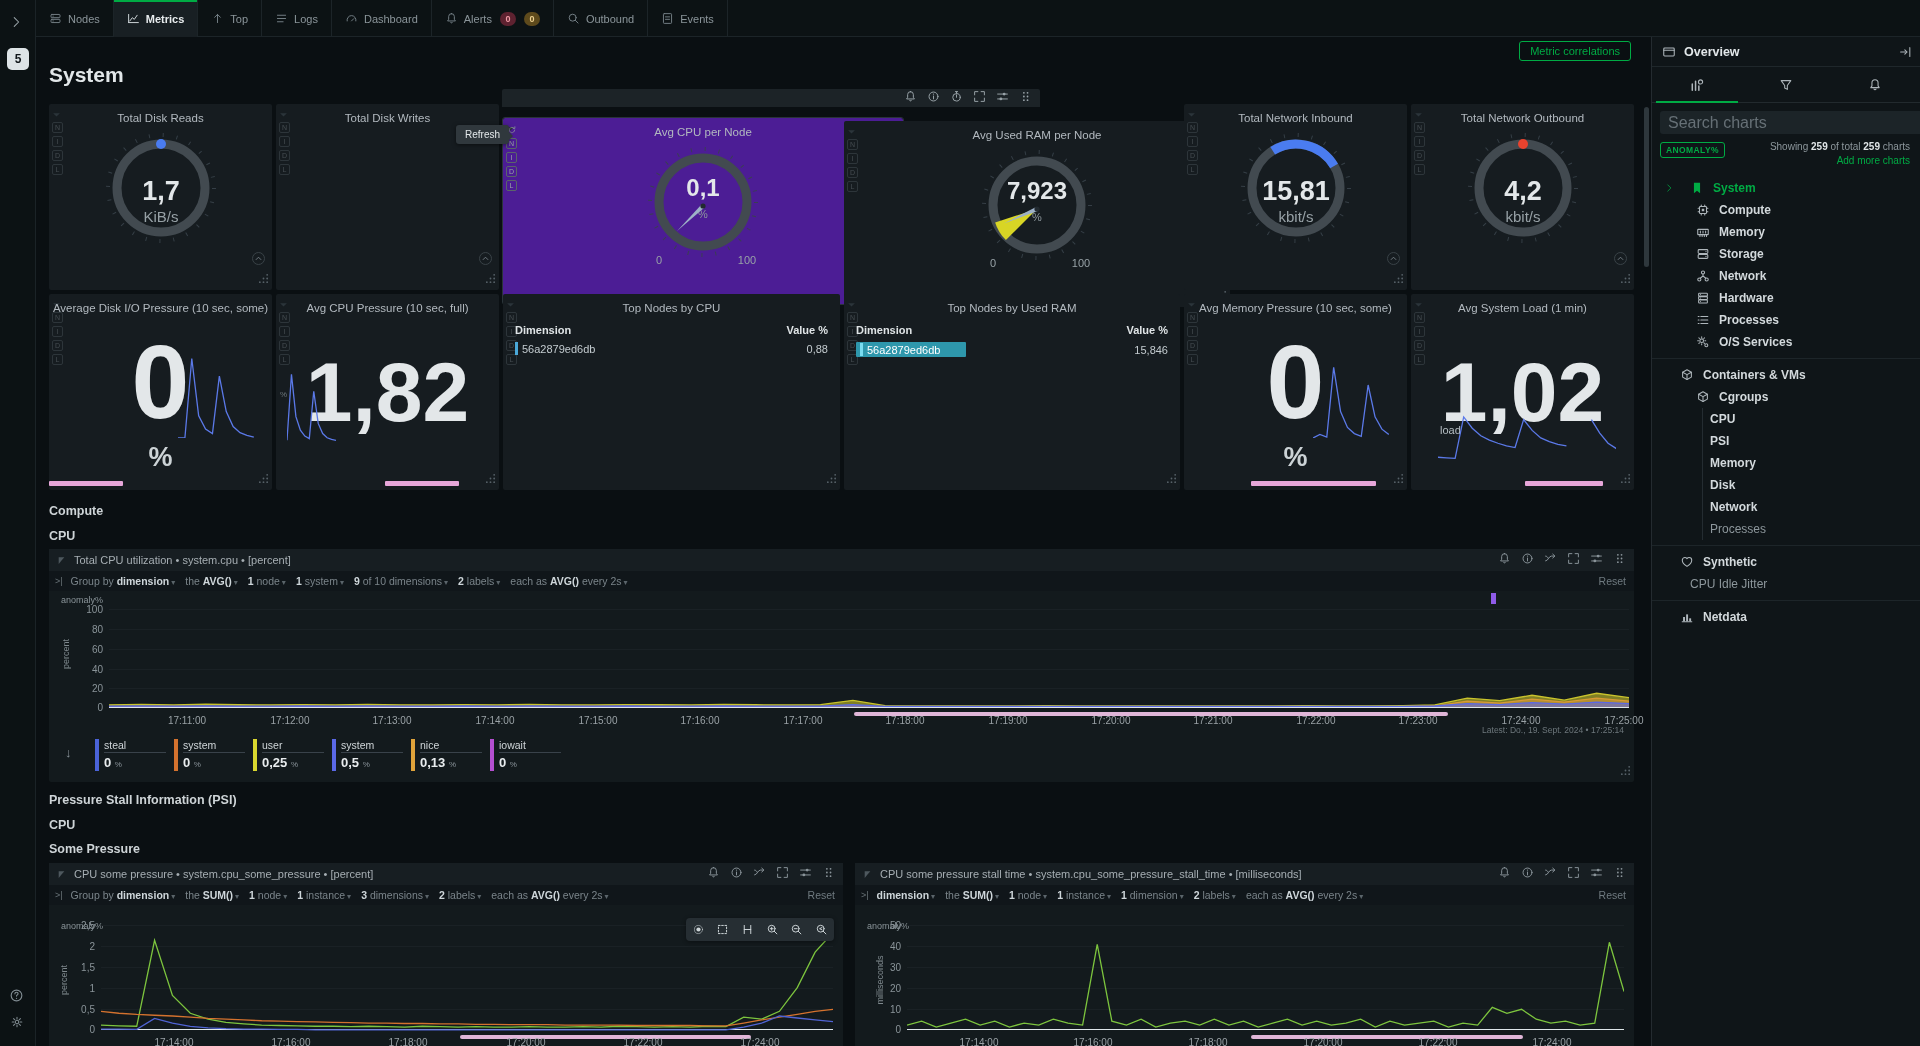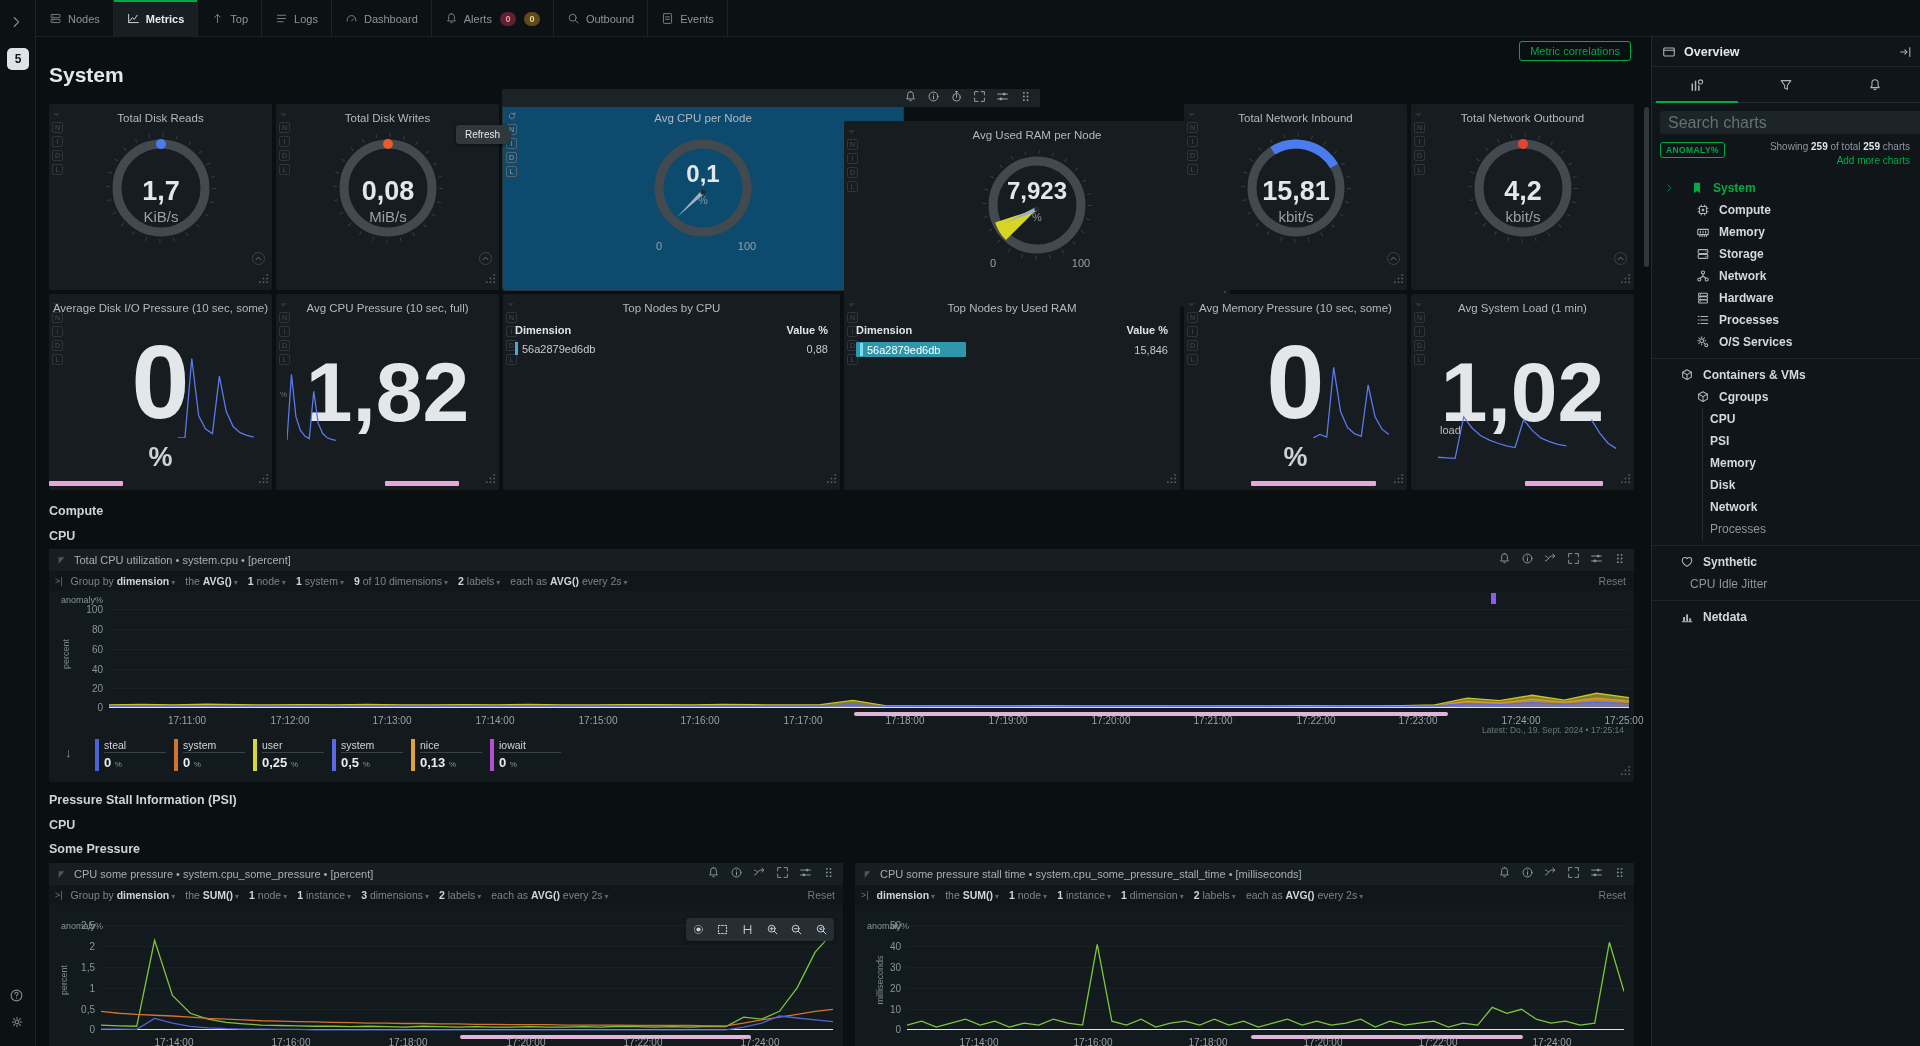--- a/index.html
+++ b/index.html
@@ -284,44 +284,35 @@
         <span class="corner-flag"><svg width="9" height="9" viewBox="0 0 16 16" fill="currentColor">
             <path d="M2 2h12L8 8z"></path>
           </svg></span>
         <div class="chipcol ">
           <span class="chip">N</span>
           <span class="chip">I</span>
           <span class="chip">D</span>
           <span class="chip">L</span>
         </div>
         <div class="ctitle">Total Disk Writes</div>
-        <div class="gwrap">
-          <svg width="140" height="128" viewBox="0 0 140 128">
-            <circle cx="70" cy="62" r="53" fill="none" stroke="#39424a" stroke-width="4" stroke-dasharray="1 12.95" opacity="0.9"></circle>
-            <circle cx="70" cy="62" r="44" fill="none" stroke="#424a50" stroke-width="9"></circle>
-            <circle cx="70" cy="18" r="5" fill="#ec5a29"></circle>
-            <text x="70" y="74" text-anchor="middle" font-size="27" font-weight="bold" fill="#e3e7e9">0,08</text>
-            <text x="70" y="96" text-anchor="middle" font-size="15" fill="#97a1a6">MiB/s</text>
-          </svg>
-        </div>
         <span class="upcirc">
           <svg width="7" height="5" viewBox="0 0 8 5">
             <path d="M1 4l3-3 3 3" fill="none" stroke="currentColor"></path>
           </svg>
         </span>
         <span class="rsz"><svg width="11" height="11" viewBox="0 0 12 12" fill="currentColor">
             <circle cx="10" cy="2" r="1"></circle>
             <circle cx="6" cy="6" r="1"></circle>
             <circle cx="10" cy="6" r="1"></circle>
             <circle cx="2" cy="10" r="1"></circle>
             <circle cx="6" cy="10" r="1"></circle>
             <circle cx="10" cy="10" r="1"></circle>
           </svg></span>
       </div>
-      <div class="card" style="left:467px;top:67px;width:400px;height:186px;outline:1px solid #2a3439;background:#0c4a6e;">
+      <div class="card" style="left:467px;top:81px;width:400px;height:186px;outline:1px solid #2a3439;background:#4c1d95;">
         <span class="corner-flag"><svg width="9" height="9" viewBox="0 0 16 16" fill="currentColor">
             <path d="M2 2h12L8 8z"></path>
           </svg></span>
         <div class="chipcol bright">
           <span class="chip rf">
             <svg class="ic" width="10" height="10" viewBox="0 0 16 16">
               <path d="M12.3 8a4.3 4.3 0 1 1-1.2-3"></path>
               <path d="M12.6 2.8v2.6H10"></path>
             </svg>
           </span>

